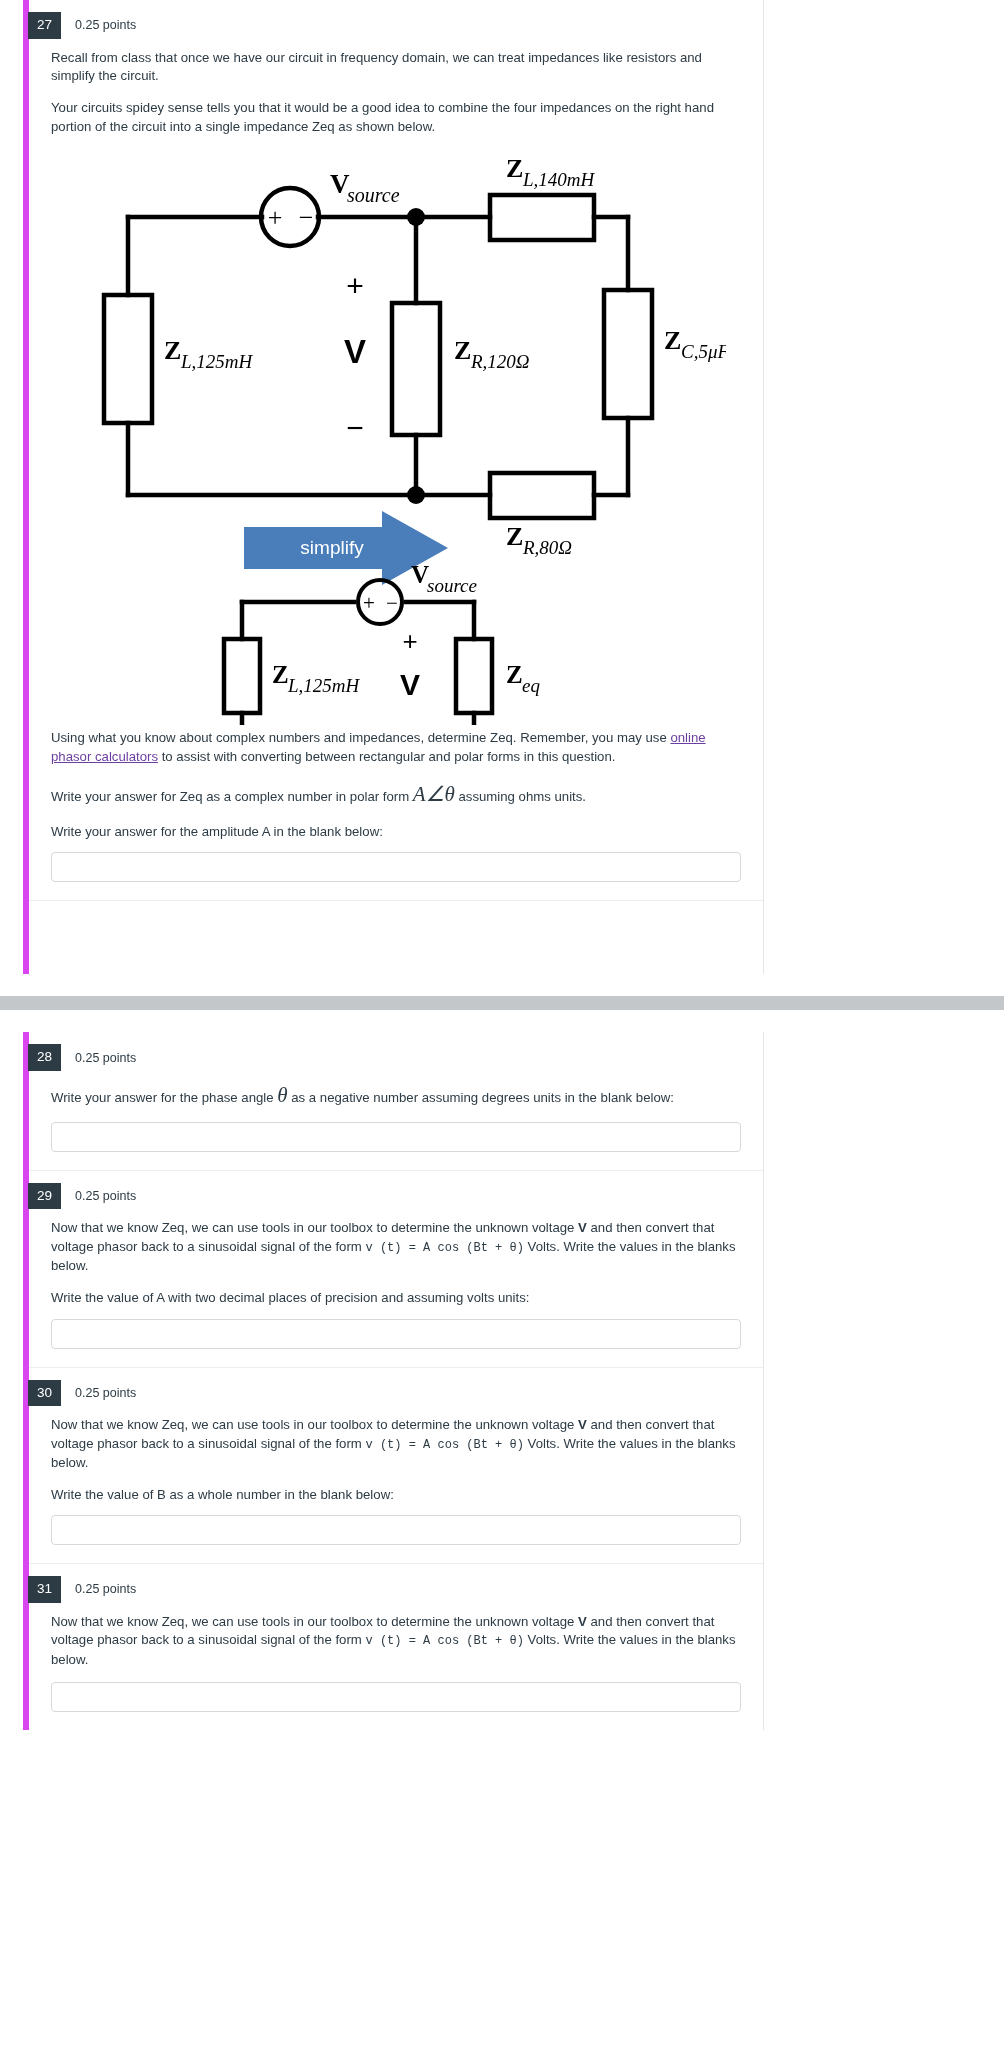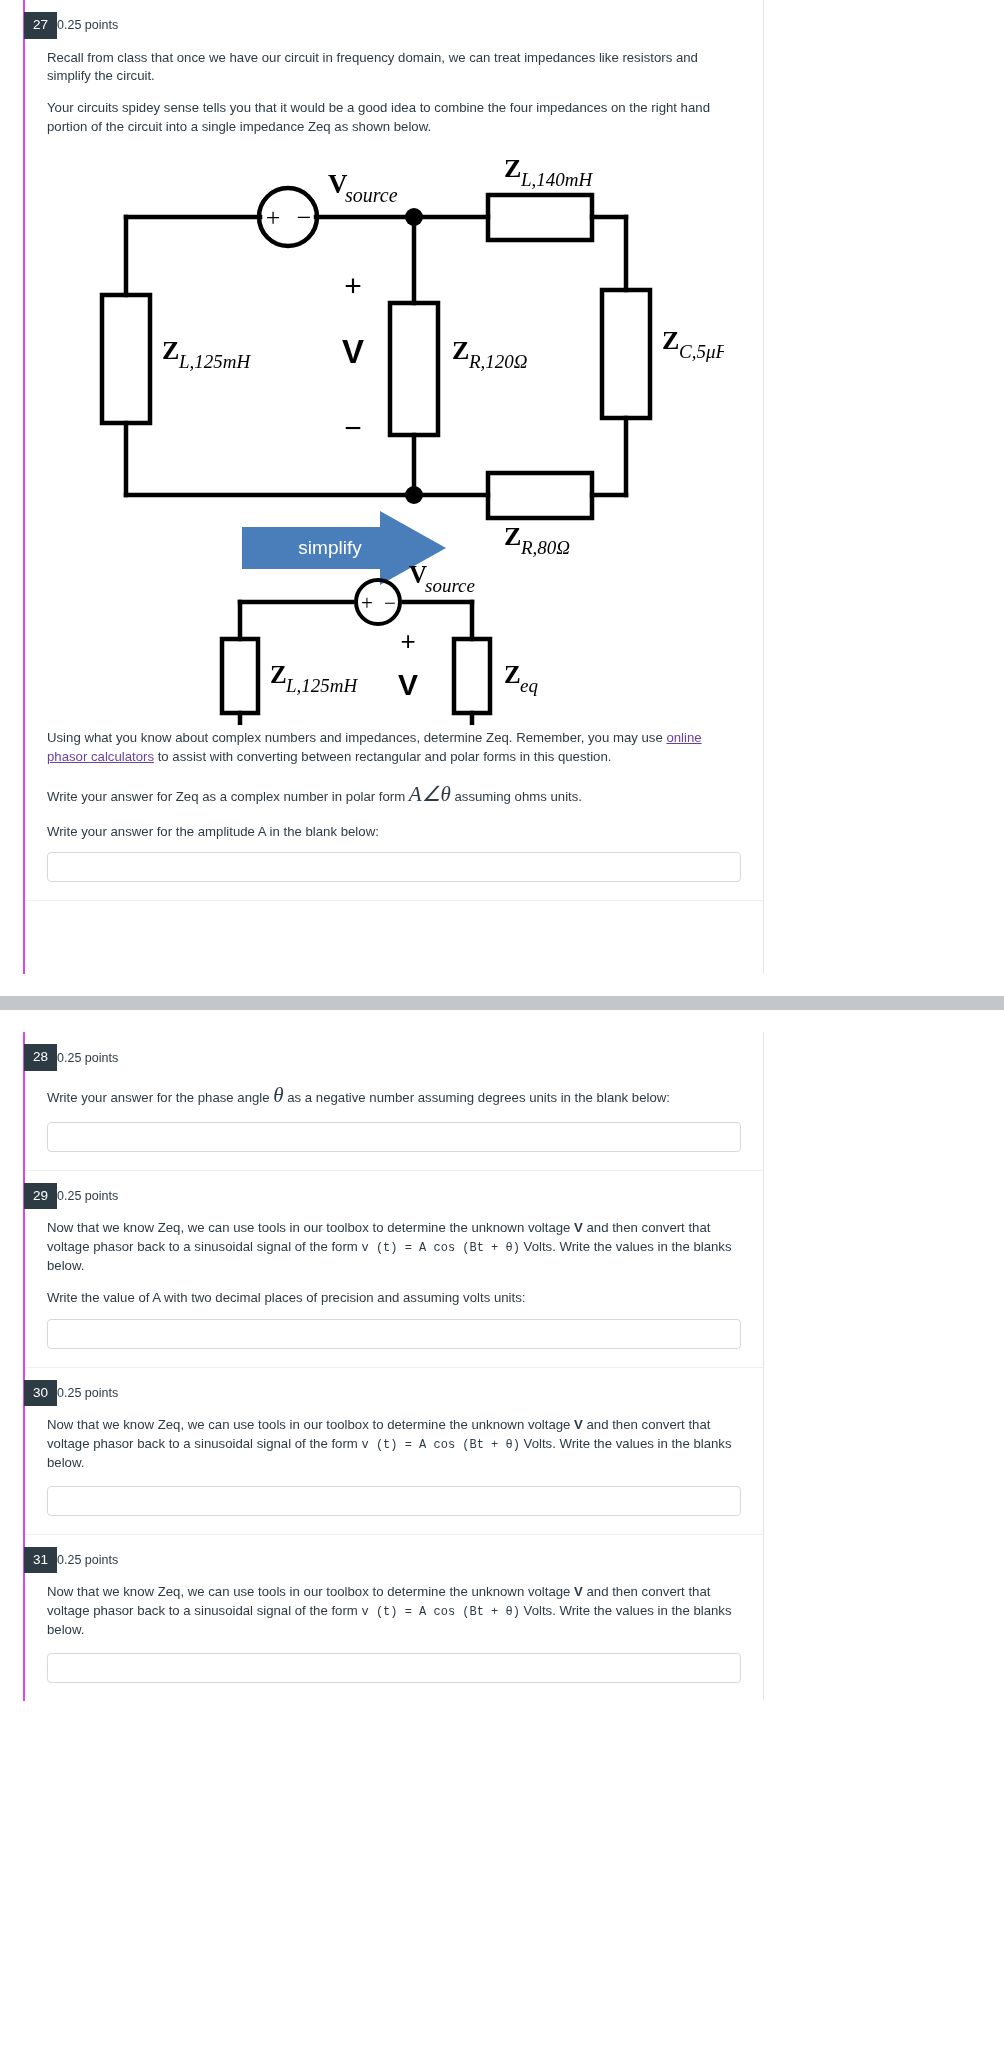--- a/index.html
+++ b/index.html
@@ -18,21 +18,21 @@
   
   .page {
     position: relative;
     width: 1004px;
   }
   .sheet {
     position: relative;
     background: #ffffff;
     width: 741px;
     margin-left: 23px;
-    border-left: 2px solid #d946ef;
+    border-left: 6px solid #d946ef;
     border-right: 1px solid #e3e5e7;
   }
   .sheet.top { border-top: none; }
 
   .gap-band {
     width: 1004px;
     height: 22px;
     background: #ffffff;
   }
   .gray-strip {
@@ -59,20 +59,21 @@
     line-height: 1;
     padding: 6px 9px 7px 9px;
     min-width: 30px;
     text-align: center;
     margin-left: -1px;
     font-family: "Liberation Sans", sans-serif;
   }
   .q-points {
     color: #2d3b45;
     font-size: 12.5px;
+    margin-left: 14px;
     font-family: "Liberation Sans", sans-serif;
   }
   .q-body {
     padding: 6px 22px 18px 22px;
   }
   .q-body p {
     margin: 0 4px 13px 0;
     font-size: 13.2px;
     line-height: 1.42;
     color: #2d3b45;
@@ -279,20 +280,21 @@
       </div>
     </div>
 
     <div class="question">
       <div class="q-header">
         <div class="q-num">30</div>
         <div class="q-points">0.25 points</div>
       </div>
       <div class="q-body">
         <p><span>Now that we know Zeq, we can use tools in our toolbox to determine the unknown voltage </span><span class="mb">V</span><span> and then convert that voltage phasor back to a sinusoidal signal of the form </span><span class="mn">v (t) = A cos (Bt + θ)</span><span> Volts.  Write the values in the blanks below.</span></p>
+        <p class="tight">Write the value of B as a whole number in the blank below:</p>
         <input class="answer-box" type="text" value="" style="">
       </div>
     </div>
 
     <div class="question" style="border-bottom:none;">
       <div class="q-header">
         <div class="q-num">31</div>
         <div class="q-points">0.25 points</div>
       </div>
       <div class="q-body">

